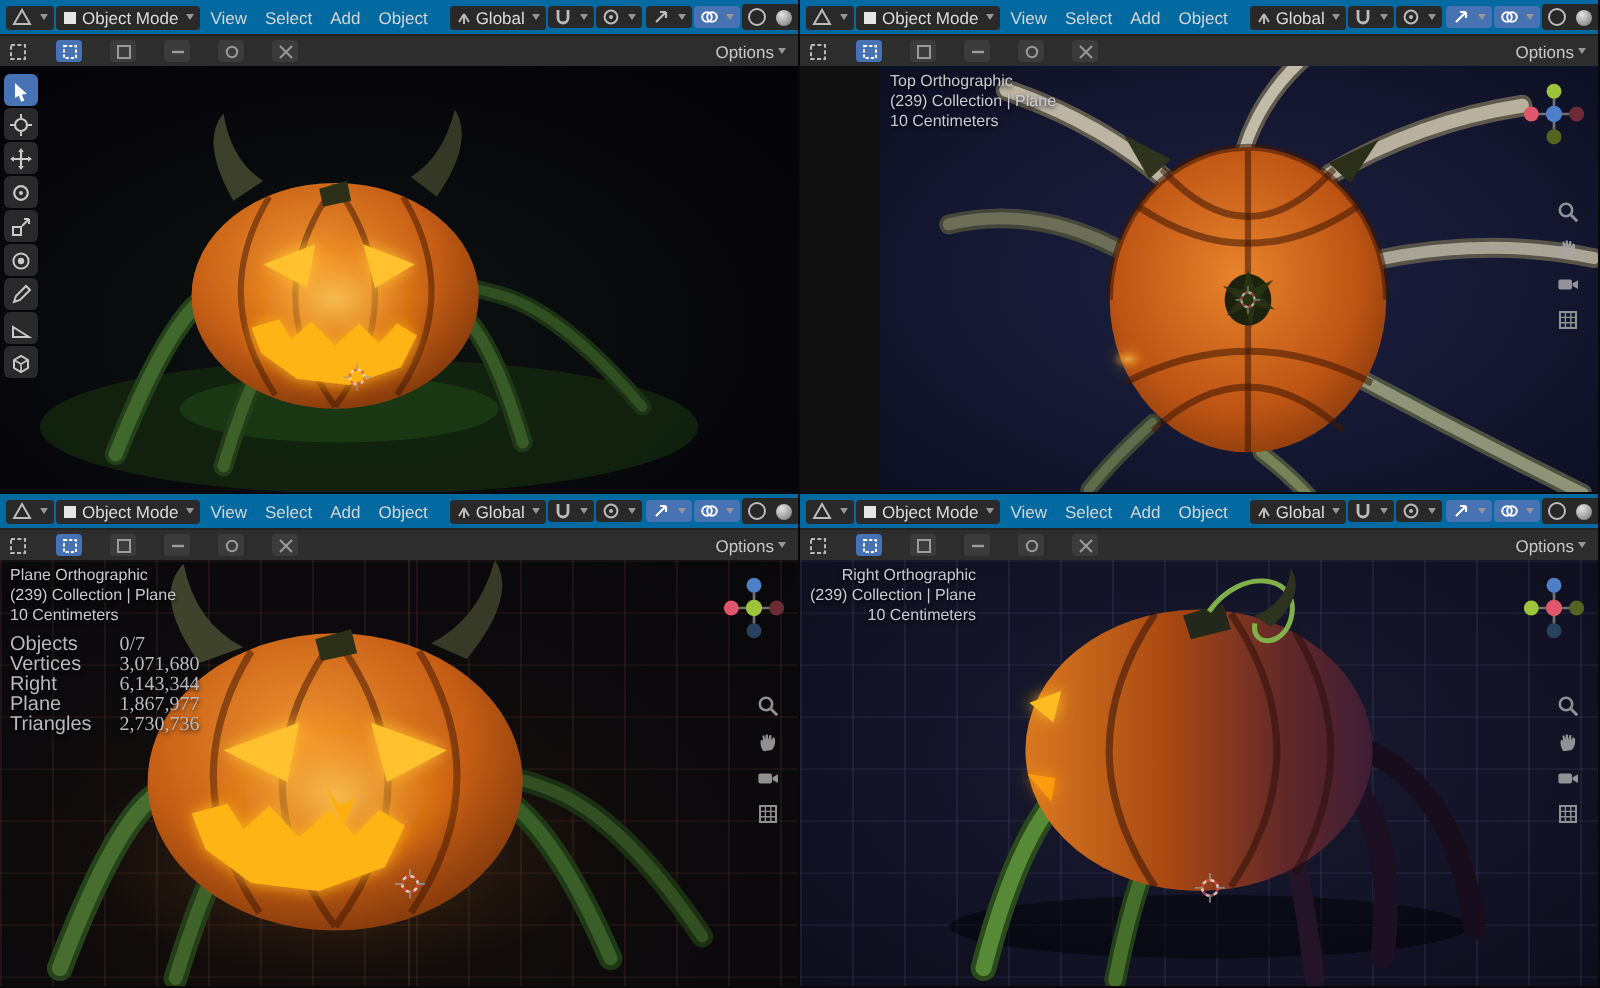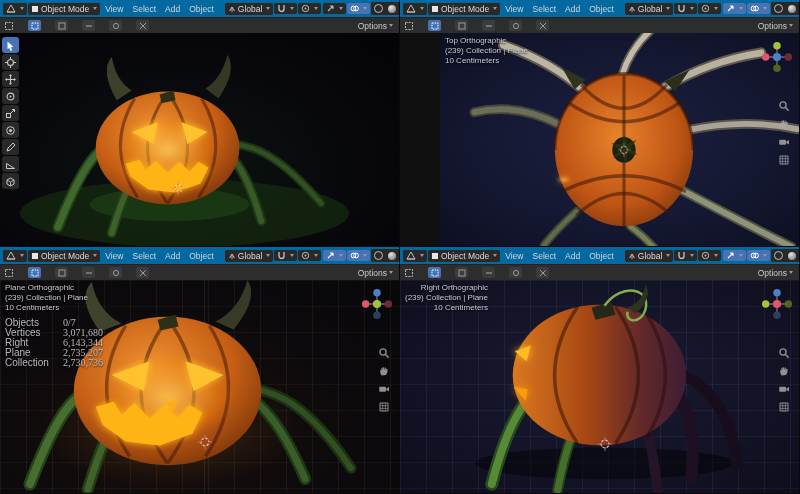--- a/index.html
+++ b/index.html
@@ -591,24 +591,24 @@
         <tr>
               <td>Vertices</td>
               <td class="v">3,071,680</td>
             </tr>
         <tr>
               <td>Right</td>
               <td class="v">6,143,344</td>
             </tr>
         <tr>
               <td>Plane</td>
-              <td class="v">2,735,207</td>
+              <td class="v">1,867,977</td>
             </tr>
         <tr>
-              <td>Collection</td>
+              <td>Triangles</td>
               <td class="v">2,730,736</td>
             </tr>
       </tbody>
         </table>
       <svg class="gz" viewBox="0 0 30 30">
         <path d="M15 8v14M8 15h14" stroke="#6f6f6f" stroke-width="1.2"></path>
         <circle cx="15" cy="5" r="3.3" fill="#4e80c9"></circle>
         <circle cx="15" cy="25" r="3.3" fill="#28415f"></circle>
         <circle cx="5" cy="15" r="3.3" fill="#e0566b"></circle>
         <circle cx="25" cy="15" r="3.3" fill="#6d2b36"></circle>

